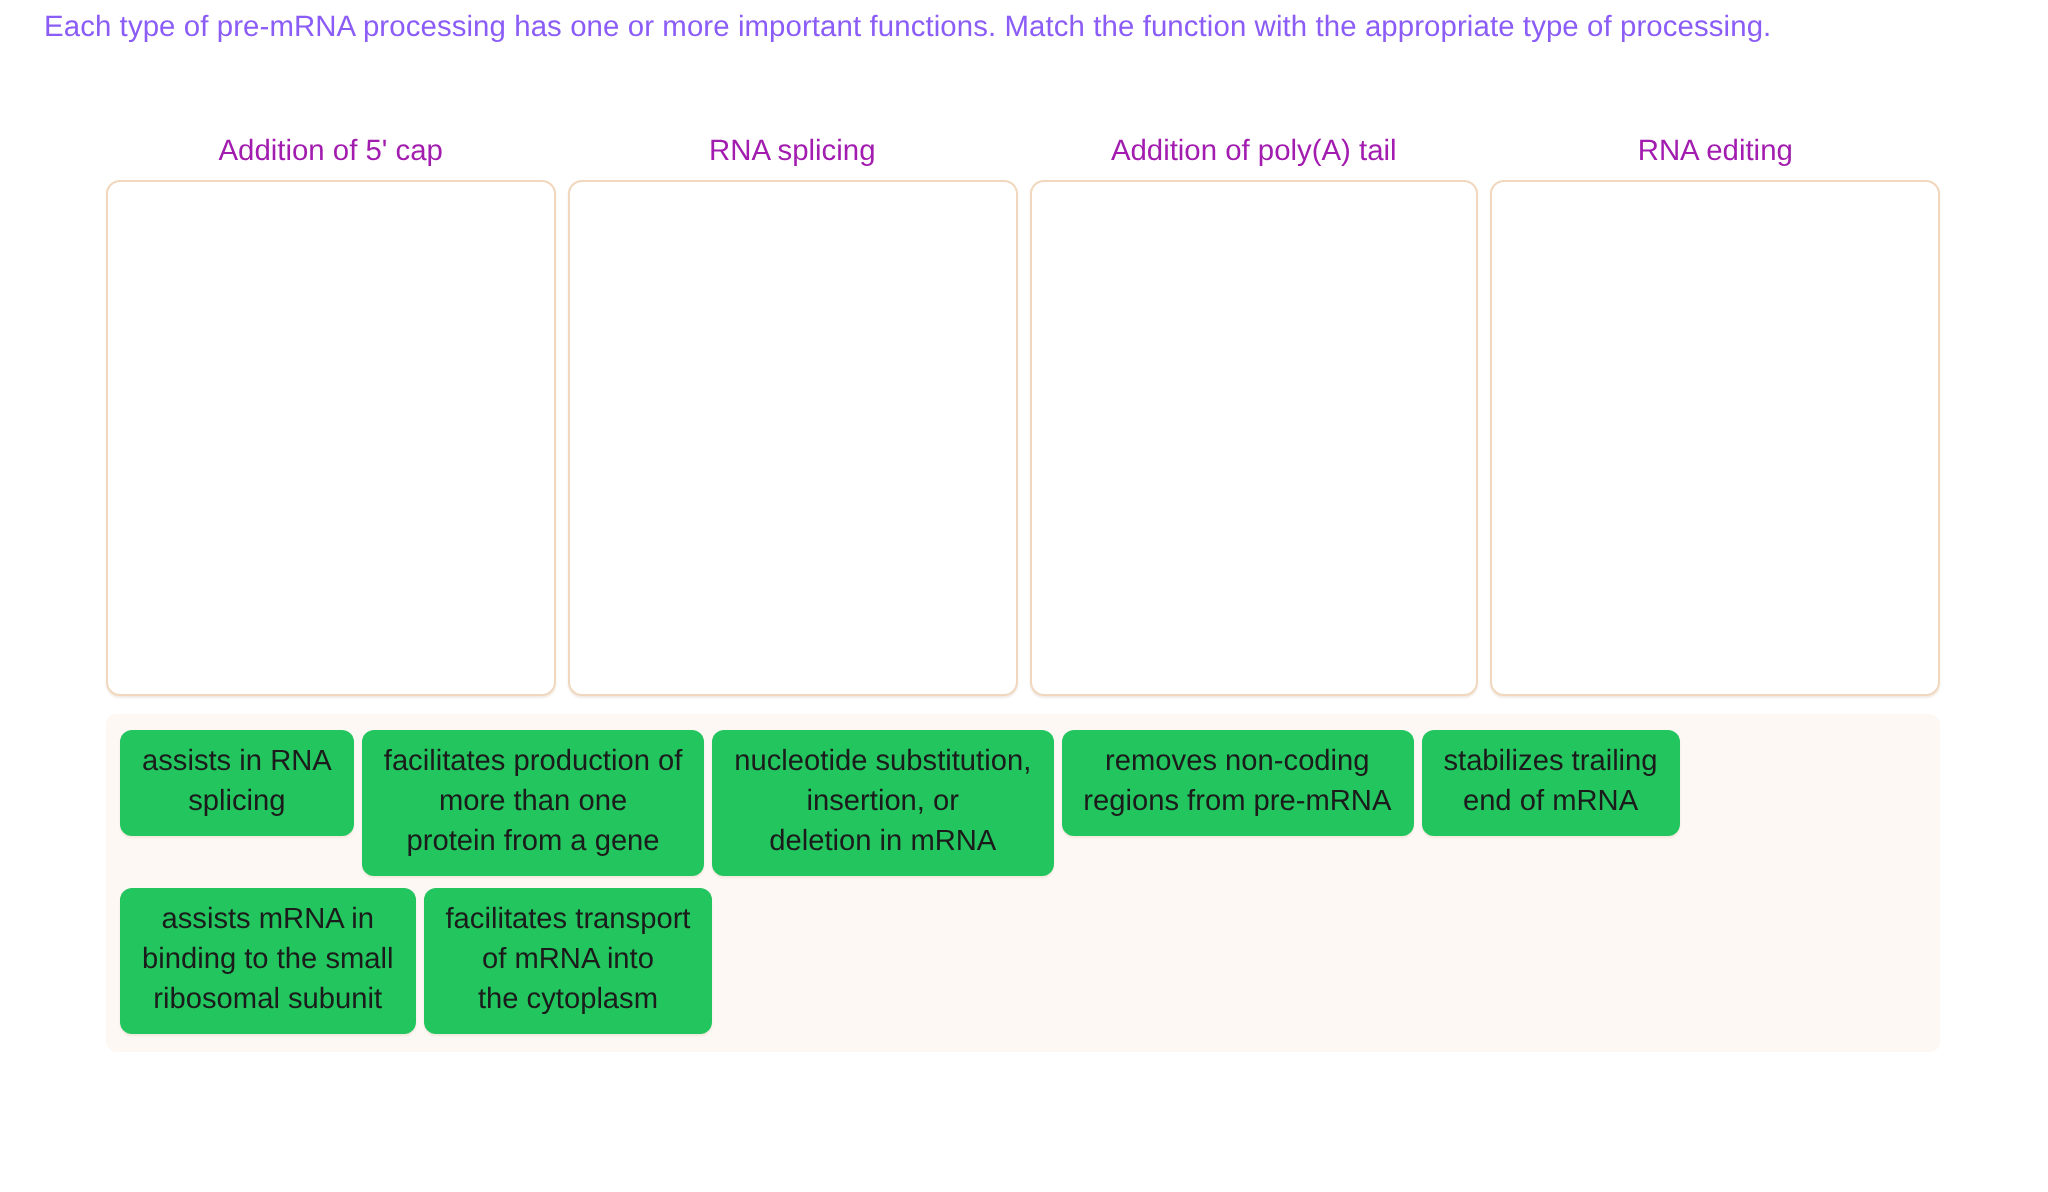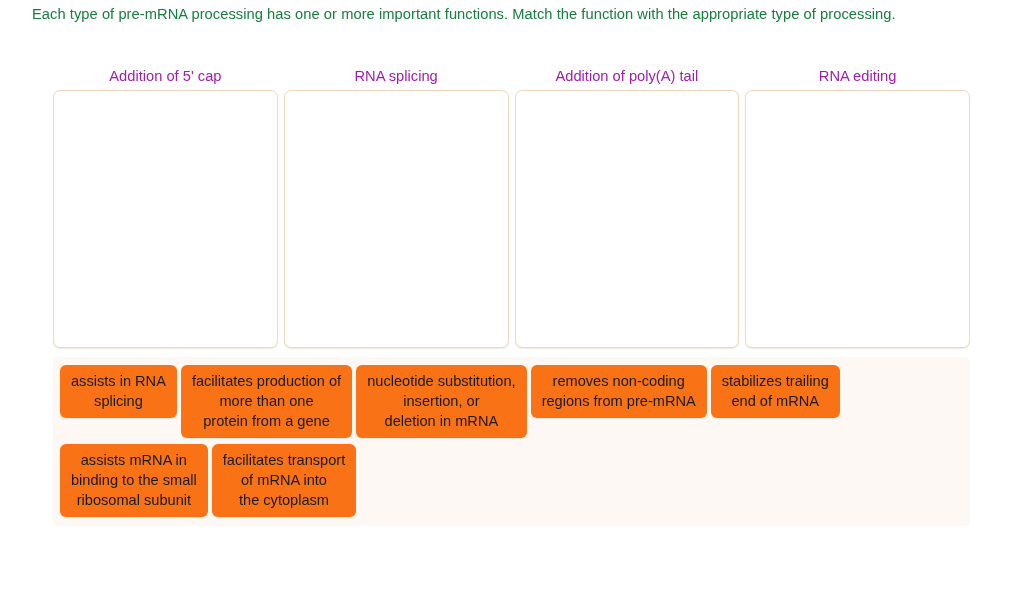--- a/index.html
+++ b/index.html
@@ -13,26 +13,26 @@
     background: #ffffff;
     font-family: "Liberation Sans", sans-serif;
     color: #1b1b1b;
     overflow: hidden;
     position: relative;
   }
 
   
   .prompt {
     position: absolute;
-    left: 32px;
+    left: 22px;
     top: 5px;
     width: 900px;
     font-size: 14.7px;
     line-height: 19px;
-    color: #15803d;
+    color: #8b5cf6;
     letter-spacing: 0.05px;
   }
 
   
   .match-area {
     position: absolute;
     left: 53px;
     top: 66px;
     width: 917px;
   }
@@ -75,21 +75,21 @@
     padding: 5px 0 6px 0;
     box-sizing: border-box;
   }
   .bank-inner {
     font-size: 0;
     padding-left: 7px;
   }
   .tile {
     display: inline-block;
     vertical-align: top;
-    background: #f97316;
+    background: #22c55e;
     border-radius: 6px;
     margin: 3px 4px 3px 0;
     padding: 6px 11px 7px 11px;
     font-family: "Liberation Sans", sans-serif;
     font-size: 14.6px;
     line-height: 20px;
     color: #1b1b1b;
     text-align: center;
     box-sizing: border-box;
     cursor: move;

